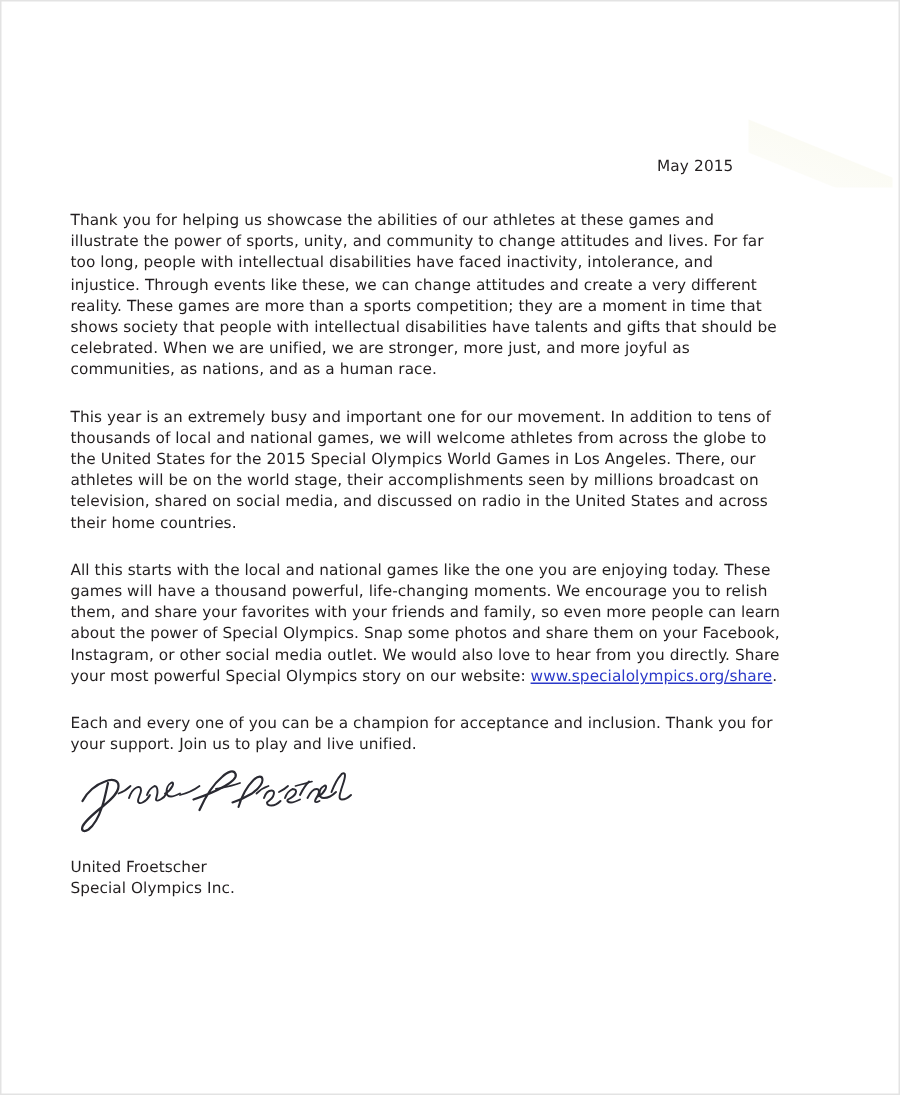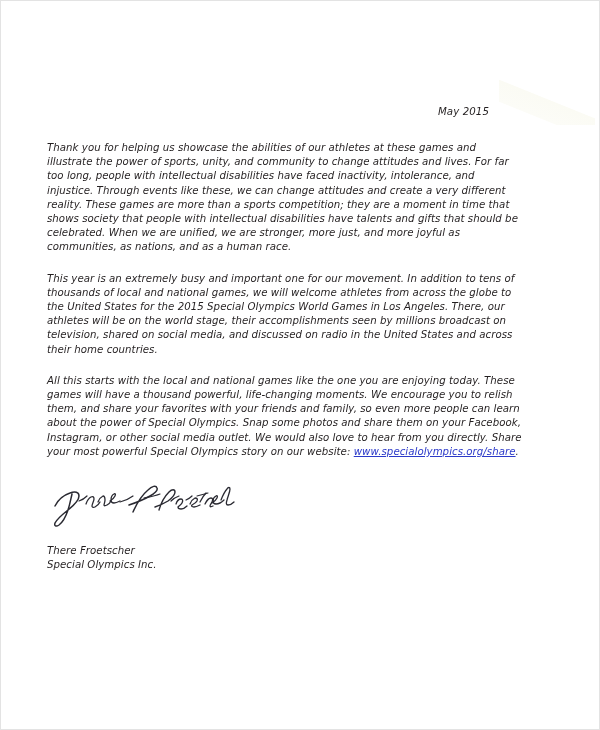--- a/index.html
+++ b/index.html
@@ -30,21 +30,20 @@
     height: 46px;
     background: linear-gradient(202deg, rgba(250,250,243,0) 46%, #fbfbf4 47%, #fcfcf7 72%, rgba(255,255,255,0) 73%);
     pointer-events: none;
   }
   .letter {
     position: absolute;
     left: 46px;
     top: 104px;
     width: 486px;
     color: #231f20;
-    font-style: italic;
   }
   .date-line {
     text-align: right;
     font-size: 10.2px;
     line-height: 14px;
     letter-spacing: 0.1px;
     padding-right: 44px;
     margin: 0 0 22px 0;
   }
   .salutation {
@@ -99,20 +98,21 @@
 
     <p class="date-line">May 2015</p>
 
 
     <p class="para">Thank you for helping us showcase the abilities of our athletes at these games and illustrate the power of sports, unity, and community to change attitudes and lives.  For far too long, people with intellectual disabilities have faced inactivity, intolerance, and injustice. Through events like these, we can change attitudes and create a very different reality. These games are more than a sports competition; they are a moment in time that shows society that people with intellectual disabilities have talents and gifts that should be celebrated. When we are unified, we are stronger, more just, and more joyful as communities, as nations, and as a human race.</p>
 
     <p class="para">This year is an extremely busy and important one for our movement. In addition to tens of thousands of local and national games, we will welcome athletes from across the globe to the United States for the 2015 Special Olympics World Games in Los Angeles.  There, our athletes will be on the world stage, their accomplishments seen by millions broadcast on television, shared on social media, and discussed on radio in the United States and across their home countries.</p>
 
     <p class="para"><span>All this starts with the local and national games like the one you are enjoying today. These games will have a thousand powerful, life-changing moments. We encourage you to relish them, and share your favorites with your friends and family, so even more people can learn about the power of Special Olympics. Snap some photos and share them on your Facebook, Instagram, or other social media outlet. We would also love to hear from you directly. Share your most powerful Special Olympics story on our website: </span><a class="link" href="#">www.specialolympics.org/share</a><span>.</span></p>
 
+    <p class="para p-last">Each and every one of you can be a champion for acceptance and inclusion. Thank you for your support. Join us to play and live unified.</p>
 
 
     <svg class="signature" viewBox="0 0 190 48" aria-hidden="true">
       <g fill="none" stroke="#2a2a32" stroke-linecap="round" stroke-linejoin="round">
         <path d="M6 26c3-6 9-11 15-13 5-2 9-1 9 3 0 5-6 10-11 14-5 4-11 9-13 13-1 3 1 4 4 2 4-3 7-9 9-15 2-6 3-12 4-16" stroke-width="1.5"></path>
         <path d="M30 21c3-1 6-3 8-5" stroke-width="1.2"></path>
         <path d="M37 24c1-3 3-6 5-7 2-1 3 0 3 2 0 2-2 5-2 7 0 1 1 2 3 1 2-1 4-3 5-5" stroke-width="1.3"></path>
         <path d="M49 22c1-3 3-5 5-6 2 0 2 2 2 4 0 2-1 4-1 5 0 1 1 1 3 0 2-1 3-2 4-4" stroke-width="1.3"></path>
         <path d="M61 21c2-1 4-3 5-5 1-2 0-3-1-2-2 1-3 4-3 6 0 2 1 3 3 3 2 0 4-1 6-2" stroke-width="1.3"></path>
         <path d="M71 22c4-1 9-3 13-6" stroke-width="1.2"></path>
@@ -125,18 +125,18 @@
         <path d="M141 24c1-3 3-5 5-6 2 0 3 1 2 3-1 2-3 3-5 4-1 1 0 2 2 2 2 0 4-1 6-2" stroke-width="1.3"></path>
         <path d="M151 22c2-4 4-7 6-9" stroke-width="1.3"></path>
         <path d="M148 16c4-1 8-2 11-3" stroke-width="1.1"></path>
         <path d="M156 24c2-4 4-6 6-6 2 0 2 2 1 4-1 2-2 3-2 4 0 1 1 1 3 0" stroke-width="1.3"></path>
         <path d="M163 23c2-1 4-3 5-5 1-2 0-3-1-2-2 1-3 3-3 5 0 2 1 3 3 3 3 0 6-2 8-4" stroke-width="1.3"></path>
         <path d="M172 20c2-5 4-9 6-11 1-2 3-2 3 0 0 3-2 7-3 11-1 3-1 5 1 5 2 0 4-1 6-3" stroke-width="1.3"></path>
       </g>
     </svg>
 
     <div class="sigblock">
-      <div>There Froetscher</div>
+      <div>United Froetscher</div>
       <div>Special Olympics Inc.</div>
     </div>
 
   </div>
 </div>
 
 </body></html>

